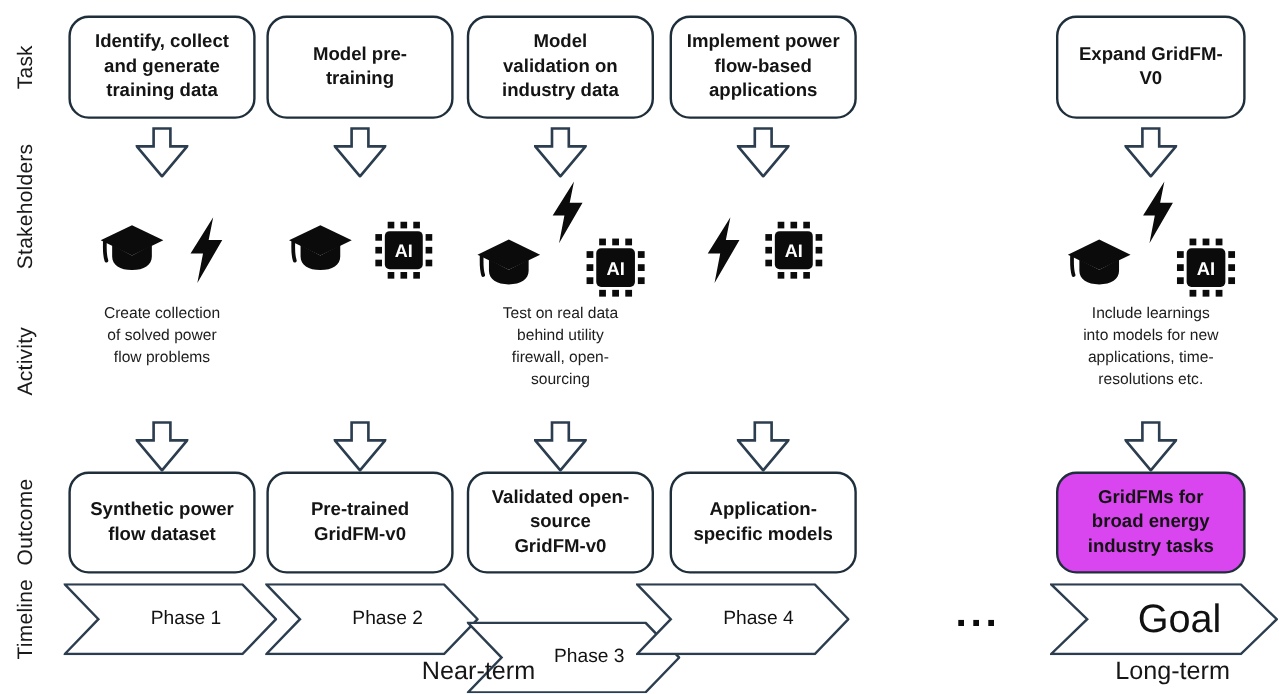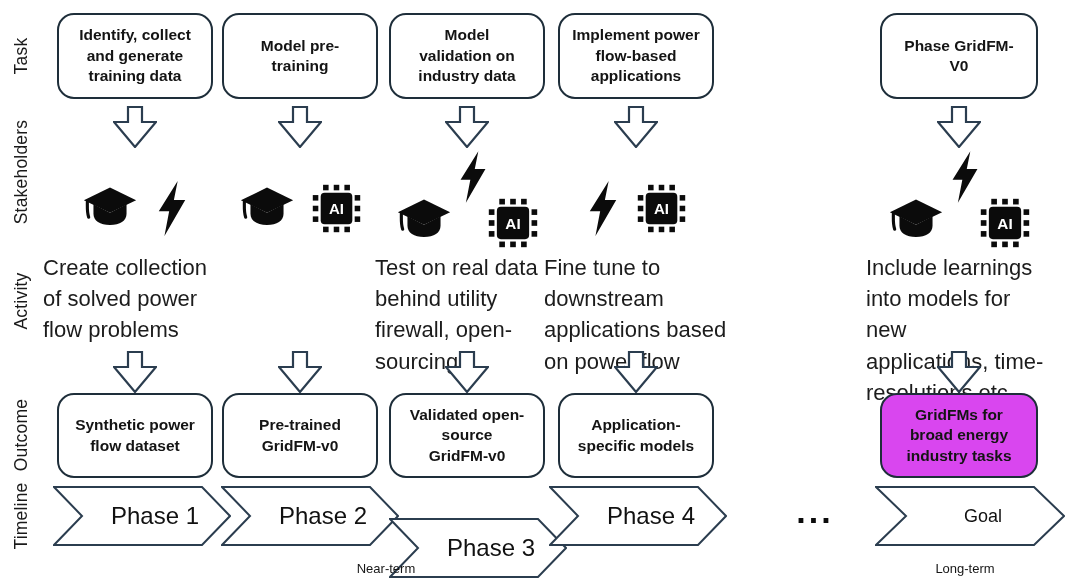--- a/index.html
+++ b/index.html
@@ -43,37 +43,37 @@
   .icon-cap{width:56px;height:47px;}
   .icon-bolt{width:34px;height:55px;}
   .icon-chip{width:49px;height:49px;}
   
   .icons-cluster{position:absolute;top:151px;left:50%;transform:translateX(-50%);width:142px;height:104px;}
   .cluster-bolt{position:absolute;left:61px;top:0;width:32px;height:52px;}
   .cluster-cap{position:absolute;left:0;top:46px;width:56px;height:47px;}
   .cluster-chip{position:absolute;right:0;top:47px;width:50px;height:50px;}
   
   .activity{
-    position:absolute;top:252px;left:-14px;right:-14px;text-align:left;
-    font-size:22px;line-height:1.42;white-space:pre-line;color:#1c1c1c;
+    position:absolute;top:252px;left:-14px;right:-14px;text-align:center;
+    font-size:13px;line-height:1.42;white-space:pre-line;color:#1c1c1c;
   }
   
   .chevron{position:absolute;top:486px;width:178px;height:60px;}
   .chevron svg{position:absolute;left:0;top:0;width:100%;height:100%;}
   .chevron .lbl{
     position:absolute;left:0;top:0;right:0;bottom:0;display:flex;align-items:center;justify-content:center;
-    padding-left:26px;font-size:24px;color:#111;
-  }
-  #chev-1{left:53px;} #chev-2{left:221px;} #chev-3{left:389px;margin-top:32px;} #chev-4{left:549px;}
+    padding-left:26px;font-size:16px;color:#111;
+  }
+  #chev-1{left:53px;} #chev-2{left:221px;} #chev-3{left:389px;margin-top:32px;} #chev-4{left:530px;}
   #chev-goal{left:875px;width:190px;}
-  #chev-goal .lbl{font-size:18px;}
+  #chev-goal .lbl{font-size:33px;}
   .chevron polygon{fill:#ffffff;stroke:#2b3d4f;stroke-width:2px;}
   .ellipsis{position:absolute;left:784px;top:492px;width:62px;text-align:center;
     font-size:34px;font-weight:800;letter-spacing:3px;color:#0b0b0b;}
-  .term{position:absolute;top:561px;width:120px;text-align:center;font-size:13px;color:#161616;}
+  .term{position:absolute;top:548px;width:120px;text-align:right;font-size:21px;color:#161616;}
   #near-term{left:326px;}
   #long-term{left:905px;}
 </style>
 </head>
 <body>
 
 <div class="canvas">
 
   <svg width="0" height="0" style="position:absolute" aria-hidden="true">
     <defs>
@@ -197,33 +197,29 @@
         <use href="#shape-down-arrow"></use>
       </svg>
     <div class="icons-row">
       <svg class="icon-bolt icon-dark" viewBox="0 0 36 58">
           <use href="#shape-bolt"></use>
         </svg>
       <svg class="icon-chip icon-dark" viewBox="0 0 62 62">
           <use href="#shape-chip"></use>
         </svg>
     </div>
-    <div class="activity">Fine tune to
-downstream
-applications based
-on power flow</div>
     <svg class="down-arrow arrow-2" viewBox="0 0 44 42">
         <use href="#shape-down-arrow"></use>
       </svg>
     <div class="box outcome-box">Application-
 specific models</div>
   </div>
 
   <div class="col" id="col-5">
-    <div class="box task-box">Phase GridFM-
+    <div class="box task-box">Expand GridFM-
 V0</div>
     <svg class="down-arrow arrow-1" viewBox="0 0 44 42">
         <use href="#shape-down-arrow"></use>
       </svg>
     <div class="icons-cluster">
       <svg class="cluster-bolt icon-dark" viewBox="0 0 36 58">
           <use href="#shape-bolt"></use>
         </svg>
       <svg class="cluster-cap icon-dark" viewBox="0 0 64 54">
           <use href="#shape-cap"></use>

